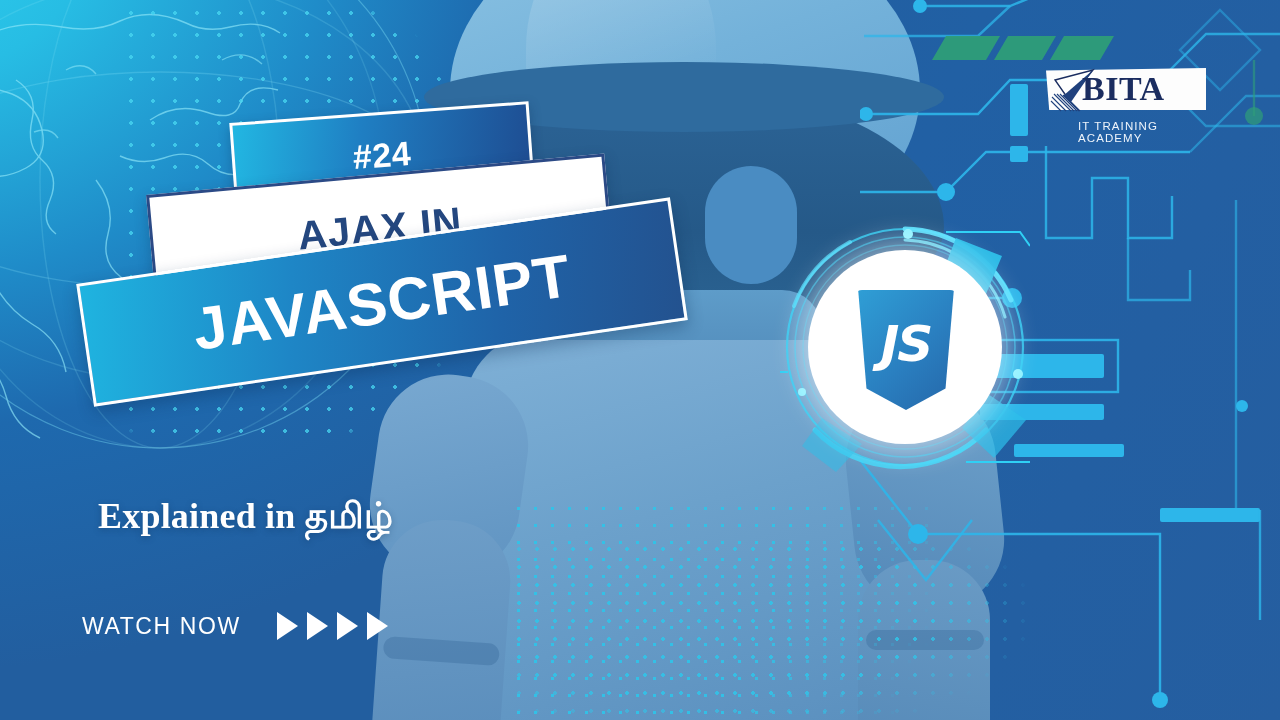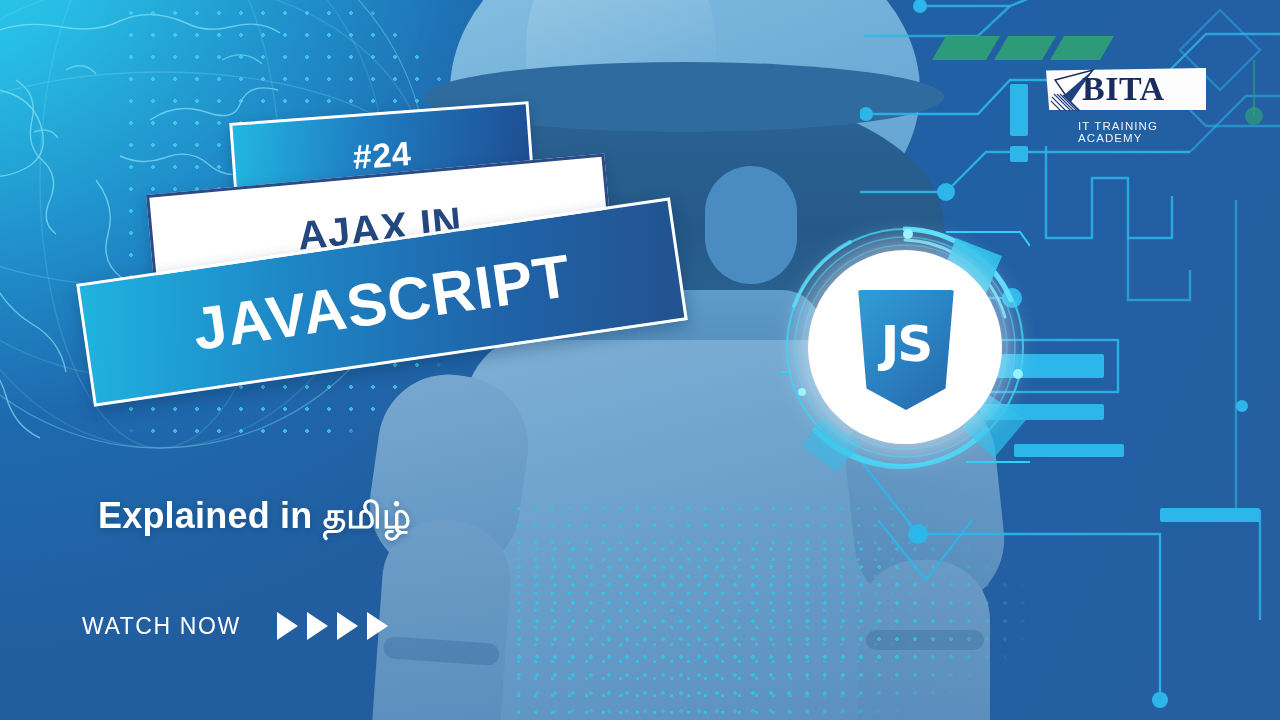--- a/index.html
+++ b/index.html
@@ -118,21 +118,21 @@
     -webkit-mask-image:radial-gradient(ellipse 70% 80% at 35% 40%, #000 0 55%, transparent 85%);
             mask-image:radial-gradient(ellipse 70% 80% at 35% 40%, #000 0 55%, transparent 85%);
     opacity:.85;
   }
 
   
   .circuit{ position:absolute; right:0; top:0; width:420px; height:720px; }
   .circuit svg{ width:100%; height:100%; }
 
   
-  .js-wrap{ position:absolute; left:780px; top:222px; width:250px; height:250px; }
+  .js-wrap{ position:absolute; left:780px; top:222px; width:250px; height:250px;font-style:italic; }
   .js-rings{ position:absolute; inset:0; }
   .js-rings svg{ width:100%; height:100%; }
   .js-circle{
     position:absolute; left:28px; top:28px; width:194px; height:194px;
     border-radius:50%; background:#ffffff;
     box-shadow:0 0 26px 10px rgba(255,255,255,.45);
   }
   .js-shield{
     position:absolute; left:74px; top:68px; width:104px; height:120px;
     background:linear-gradient(135deg,#2f9fd6 0%, #2a7fc0 55%, #2566a8 100%);
@@ -175,21 +175,21 @@
     background:linear-gradient(100deg,#1fb4e0 0%, #1e86c6 35%, #1f63a8 70%, #23528f 100%);
     box-shadow:0 6px 16px rgba(10,40,80,.32);
   }
   #banner-main .txt{ color:#fff; font-size:60px; letter-spacing:1px; }
 
   
   #subtitle{
     position:absolute; left:98px; top:495px;
     color:#ffffff; font-size:36px; font-weight:700; letter-spacing:.2px;
     text-shadow:0 2px 6px rgba(12,45,85,.35);
-    font-family:Liberation Sans, sans-serif;
+    font-family:Liberation Serif, serif;
   }
   #cta-row{
     position:absolute; left:82px; top:612px;
     display:flex; align-items:flex-end; gap:36px;
   }
   #cta-label{
     color:#fff; font-size:23px; font-weight:400; letter-spacing:1.6px;
   }
   .arrows{ display:flex; gap:9px; align-items:center; }
   .arrow{

